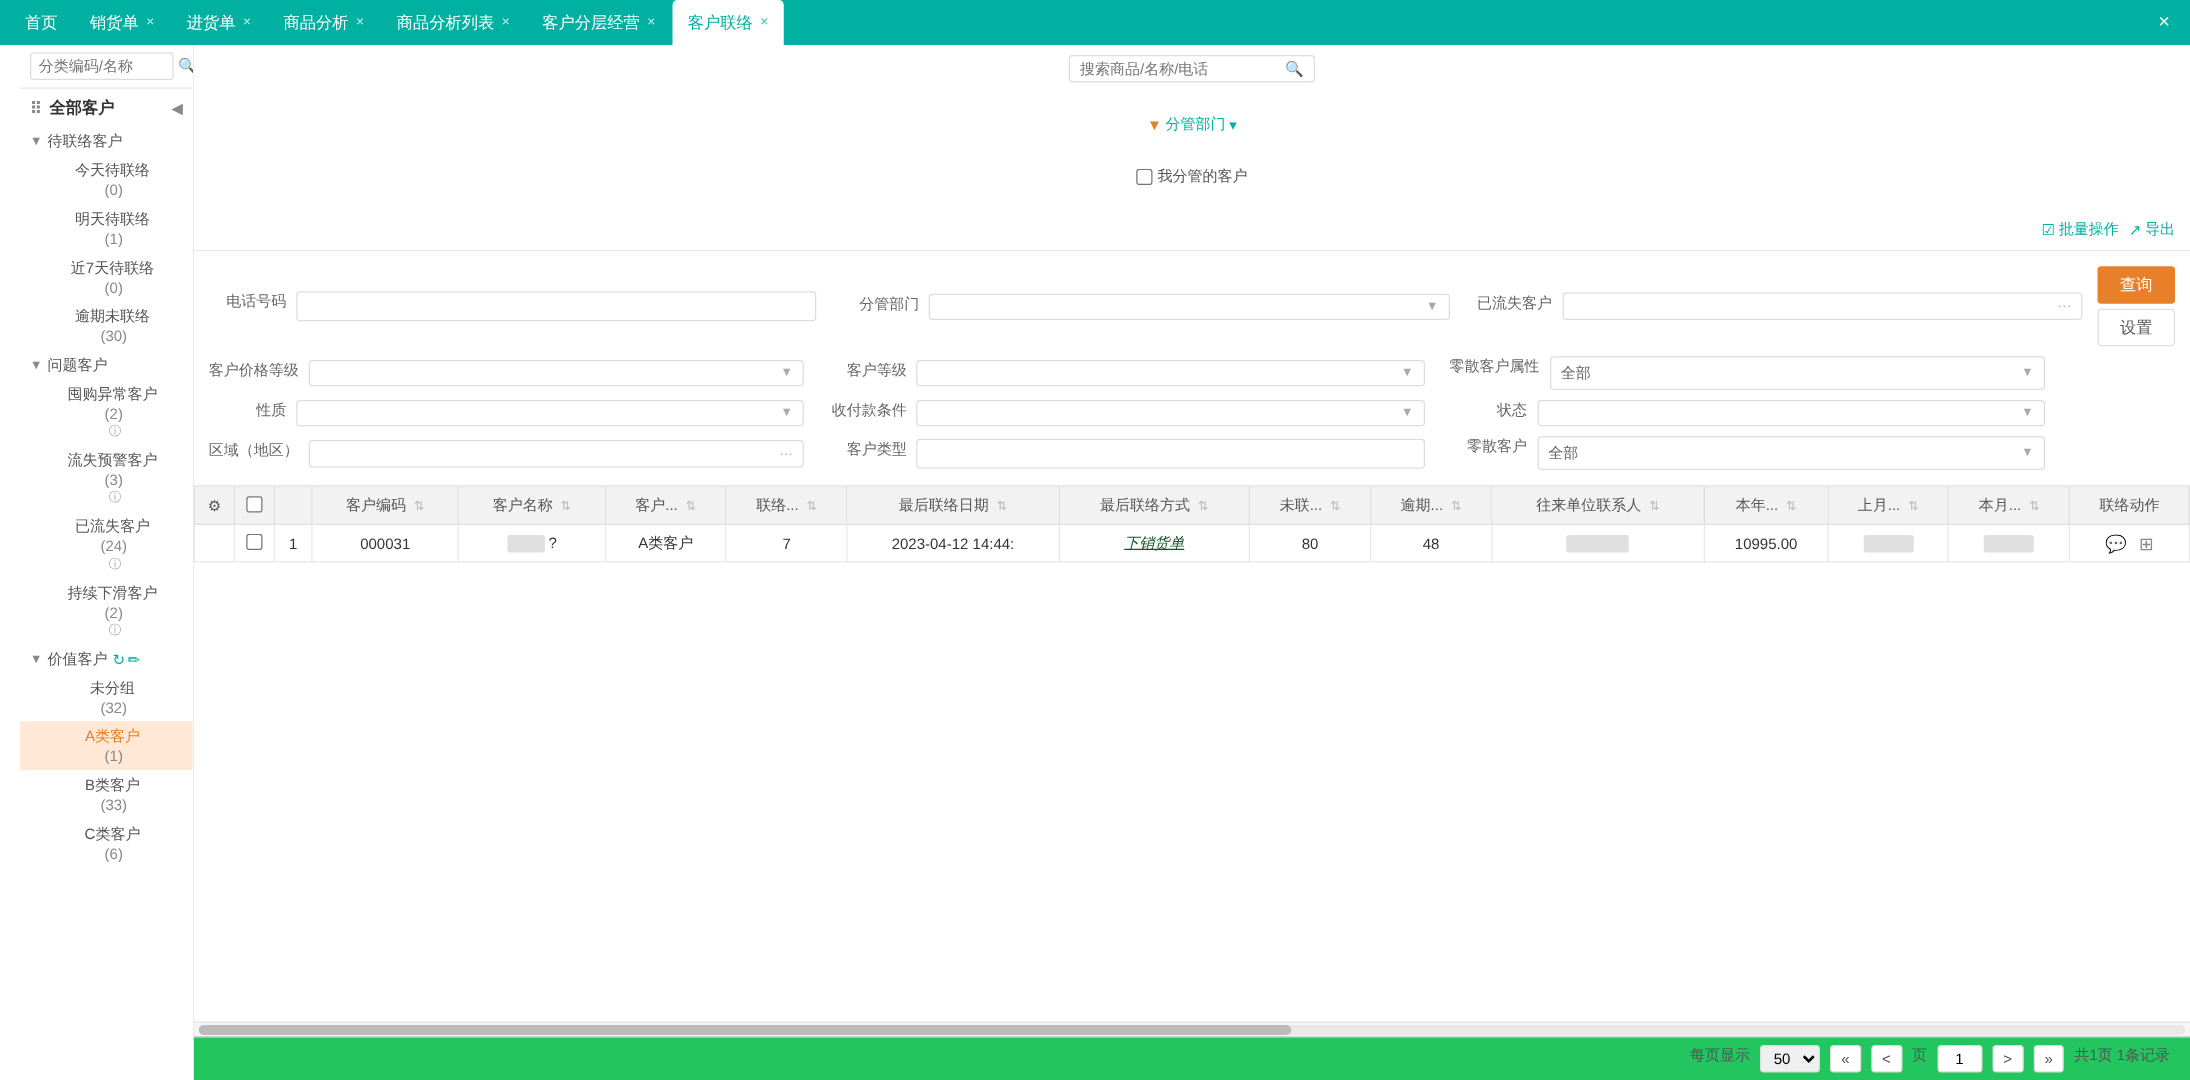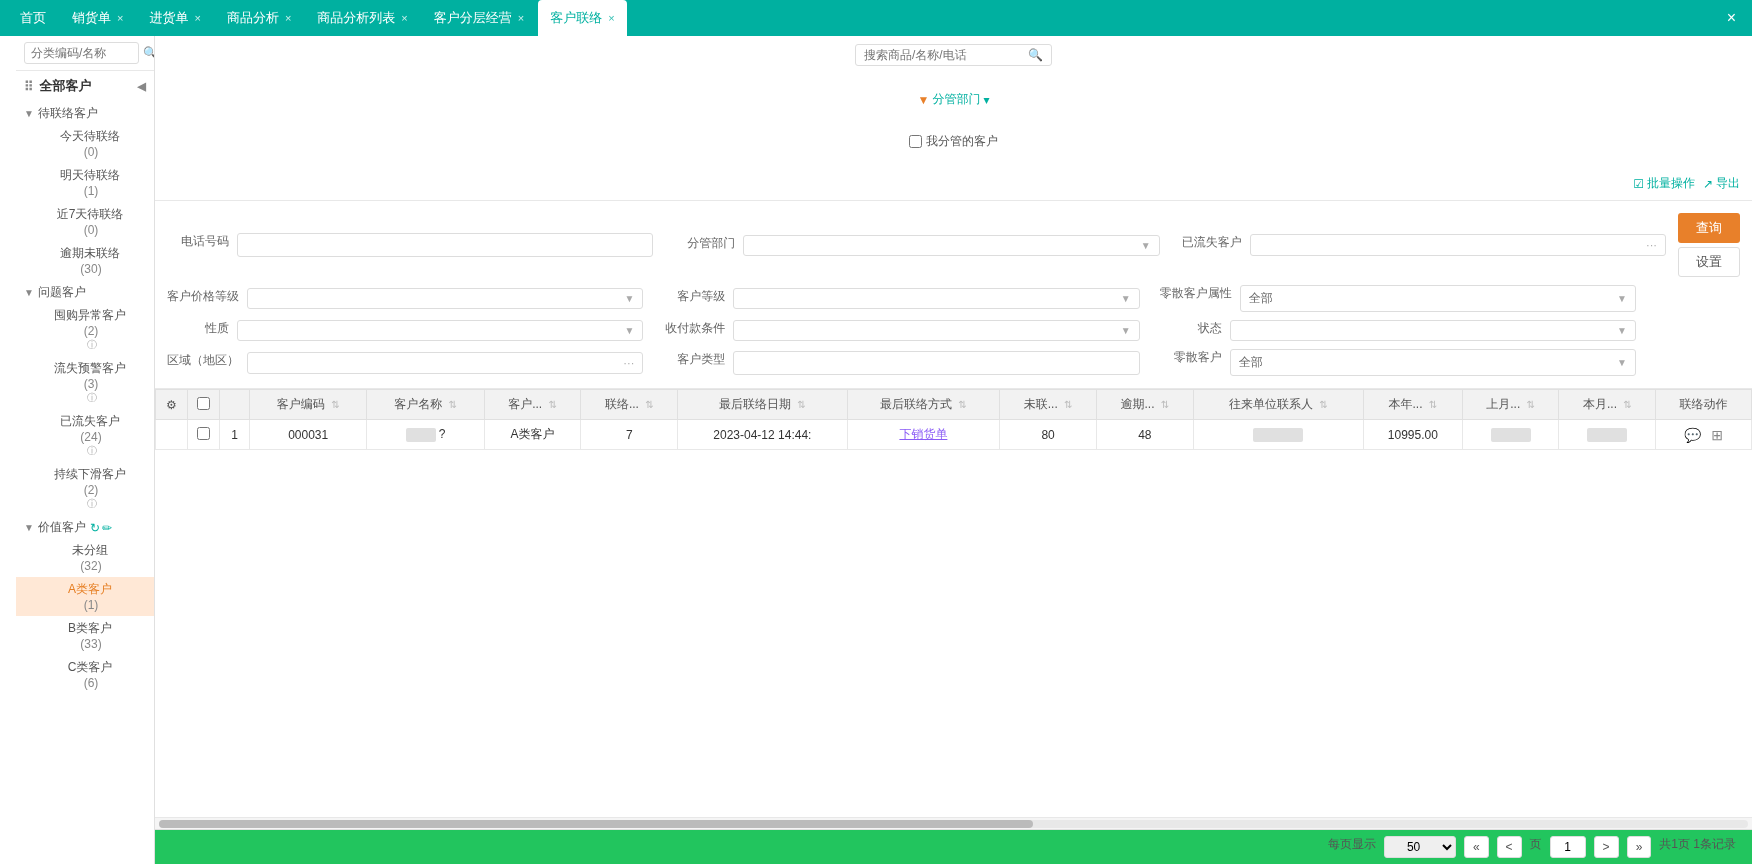--- a/index.html
+++ b/index.html
@@ -62,34 +62,34 @@
     .btn-col { display: flex; flex-direction: column; gap: 4px; padding-left: 12px; }
 
     
     .table-wrap { flex: 1; background: #fff; margin: 0; overflow: auto; }
     table { width: 100%; border-collapse: collapse; font-size: 12px; }
     thead tr { background: #f2f2f2; }
     thead th { border: 1px solid #e0e0e0; padding: 6px 8px; text-align: center; font-weight: normal; color: #555; white-space: nowrap; position: relative; }
     thead th .sort-icon { color: #bbb; margin-left: 3px; font-size: 10px; }
     tbody tr { background: #fff; }
     tbody td { border: 1px solid #e8e8e8; padding: 6px 8px; text-align: center; color: #333; white-space: nowrap; }
-    tbody td.link { color: #8b5cf6; text-decoration: underline; cursor: pointer; }
+    tbody td.link { color: #14532d; text-decoration: underline; cursor: pointer; font-style: italic; }
     .gear-col { width: 32px; }
     .checkbox-col { width: 32px; }
     .row-action-icon { color: #888; cursor: pointer; font-size: 14px; margin: 0 3px; }
 
     
     .scrollbar-area { height: 12px; background: #f5f5f5; border-top: 1px solid #e8e8e8; display: flex; align-items: center; padding: 0 0; }
     .scrollbar-track { flex: 1; height: 8px; background: #e8e8e8; border-radius: 4px; margin: 0 4px; position: relative; }
     .scrollbar-thumb { position: absolute; left: 0; top: 0; width: 55%; height: 8px; background: #bbb; border-radius: 4px; }
 
     
     .table-footer { background: #22c55e; border-top: 1px solid #e0e0e0; padding: 6px 16px; display: flex; justify-content: flex-end; gap: 8px; font-size: 12px; color: #555; }
     .footer-label { color: #555; }
-    .page-size-select { border: 1px solid #ddd; border-radius: 3px; padding: 2px 18px; font-size: 12px; outline: none; }
+    .page-size-select { border: 1px solid #ddd; border-radius: 3px; padding: 2px 6px; font-size: 12px; outline: none; }
     .page-btn { border: 1px solid #ddd; background: #fff; color: #555; padding: 2px 8px; border-radius: 3px; cursor: pointer; font-size: 12px; }
     .page-btn:disabled { color: #ccc; cursor: default; }
     .page-input { border: 1px solid #ddd; border-radius: 3px; padding: 2px 6px; font-size: 12px; width: 36px; text-align: center; outline: none; }
     .total-label { color: #555; }
 
     .blurred-text { background: #e0e0e0; border-radius: 2px; display: inline-block; min-width: 30px; height: 14px; vertical-align: middle; }
   </style>
 </head>
 <body>
 

